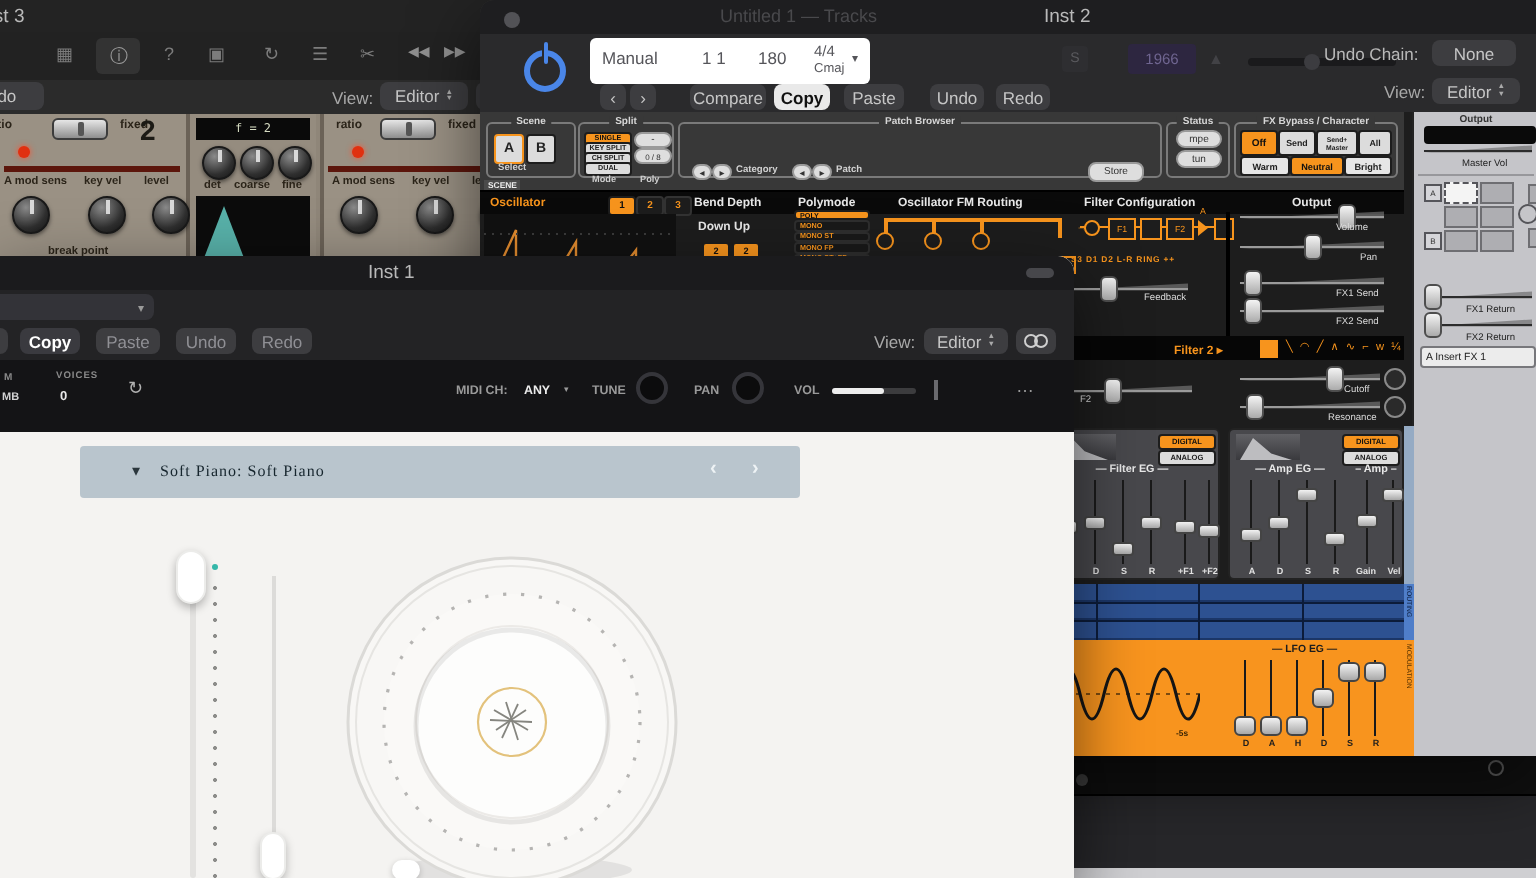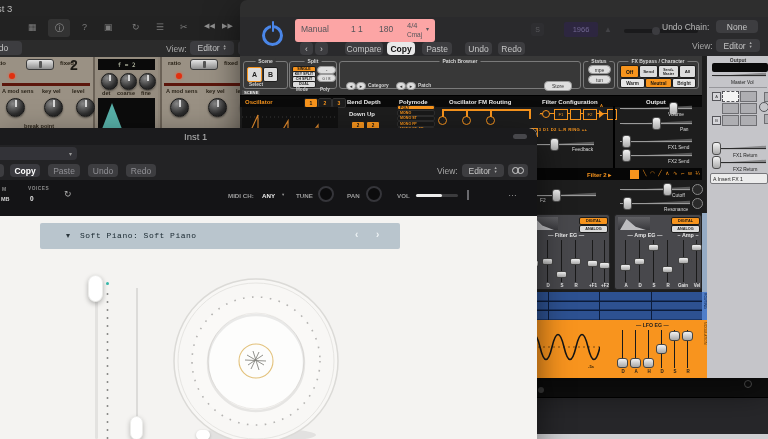--- a/index.html
+++ b/index.html
@@ -155,30 +155,35 @@
         <span class="dxlab tx" style="left:44px;top:31px;font-size:5.6px;">key vel</span>
         <span class="dxlab tx" style="left:74px;top:31px;font-size:5.6px;">level</span>
         <div class="knob" style="left:8px;top:41px;width:17px;height:17px;"></div>
         <div class="knob" style="left:46px;top:41px;width:17px;height:17px;"></div>
         <div class="knob" style="left:78px;top:41px;width:17px;height:17px;"></div>
       </div>
     </div>
   </div>
 
   <div class="win" style="left:240px;top:0;width:528px;height:378px;background:#2e2e2e;border-radius:7px 0 0 0;overflow:hidden;">
+    <div class="titlebar" style="background:#1e1e20;border-radius:7px 0 0 0;">
+      <div class="a" style="left:12px;top:6px;width:8px;height:8px;border-radius:50%;background:#525256;"></div>
+      <span class="a tx" style="left:120px;top:3px;font-size:9px;color:#49494c;">Untitled 1 — Tracks</span>
+      <span class="a titletx tx" style="left:282px;top:3px;">Inst 2</span>
+    </div>
 
     <div class="a" style="left:0;top:17px;width:528px;height:39px;background:#2a2a2c;">
 
       <div class="a" style="left:20px;top:4px;width:26px;height:26px;">
         <div class="a" style="left:2px;top:4px;width:21px;height:21px;border:3px solid #4a86e8;border-radius:50%;box-sizing:border-box;"></div>
         <div class="a" style="left:11px;top:0px;width:3px;height:12px;background:#2a2a2c;"></div>
         <div class="a" style="left:11.5px;top:0px;width:2.5px;height:11px;background:#4a86e8;border-radius:1px;"></div>
       </div>
 
-      <div class="a" style="left:55px;top:2px;width:140px;height:23px;background:#fca5a5;border-radius:3px;color:#55555a;">
+      <div class="a" style="left:55px;top:2px;width:140px;height:23px;background:#ffffff;border-radius:3px;color:#55555a;">
         <span class="a tx" style="left:6px;top:5px;font-size:8.5px;">Manual</span>
         <span class="a tx" style="left:56px;top:5px;font-size:8.5px;">1 1</span>
         <span class="a tx" style="left:84px;top:5px;font-size:8.5px;">180</span>
         <span class="a tx" style="left:112px;top:2px;font-size:7.5px;">4/4</span>
         <span class="a tx" style="left:112px;top:12px;font-size:6.5px;">Cmaj</span>
         <span class="a tx" style="left:131px;top:6px;font-size:6px;">▾</span>
       </div>
 
       <div class="a" style="left:291px;top:6px;width:13px;height:13px;background:#2e2e31;border-radius:2px;color:#5b5b5f;font-size:7px;display:flex;align-items:center;justify-content:center;">
         <span class="tx">S</span>
@@ -730,21 +735,21 @@
         <div style="position:absolute;left:0;top:0;width:62%;height:100%;border-radius:2px;background:#ededed;"></div>
       </div>
       <div class="a" style="left:467px;top:10px;width:1.5px;height:10px;background:#6a6a6e;"></div>
       <span class="a tx" style="left:508px;top:8px;font-size:9px;color:#9a9a9a;">…</span>
     </div>
 
     <div class="a" style="left:0;top:88px;width:537px;height:223px;background:#f4f3f1;">
 
       <div class="a" style="left:40px;top:7px;width:360px;height:26px;background:#b9c5cd;border-radius:2px;">
         <span class="a tx" style="left:26px;top:8px;font-size:8px;color:#2b373d;">▾</span>
-        <span class="a tx" style="left:40px;top:8px;font-family:Liberation Mono, monospace;font-size:8px;color:#17262e;letter-spacing:.5px;">Soft Piano: Soft Piano</span>
+        <span class="a tx" style="left:40px;top:8px;font-family:Liberation Serif, serif;font-size:8px;color:#17262e;letter-spacing:.5px;">Soft Piano: Soft Piano</span>
         <span class="a tx" style="left:315px;top:6px;font-size:10px;color:#eef3f5;font-weight:bold;">‹</span>
         <span class="a tx" style="left:336px;top:6px;font-size:10px;color:#eef3f5;font-weight:bold;">›</span>
       </div>
 
       <div class="a" style="left:95px;top:62px;width:2.5px;height:161px;background:#e3e2e0;border-radius:2px;"></div>
       <div class="a" style="left:106px;top:74px;width:2.5px;height:149px;background-image:radial-gradient(circle,#8c8c8a 0.9px,transparent 1px);background-size:2.5px 8px;background-repeat:repeat-y;"></div>
       <div class="a" style="left:105.5px;top:66px;width:3.2px;height:3.2px;border-radius:50%;background:#35b8aa;"></div>
       <div class="a" style="left:88px;top:59px;width:15px;height:27px;border-radius:8px;background:#ffffff;box-shadow:0 2px 5px rgba(0,0,0,.28);border:1px solid #ececea;box-sizing:border-box;"></div>
 
       <div class="a" style="left:136px;top:72px;width:1.8px;height:130px;background:#dcdbd9;"></div>

